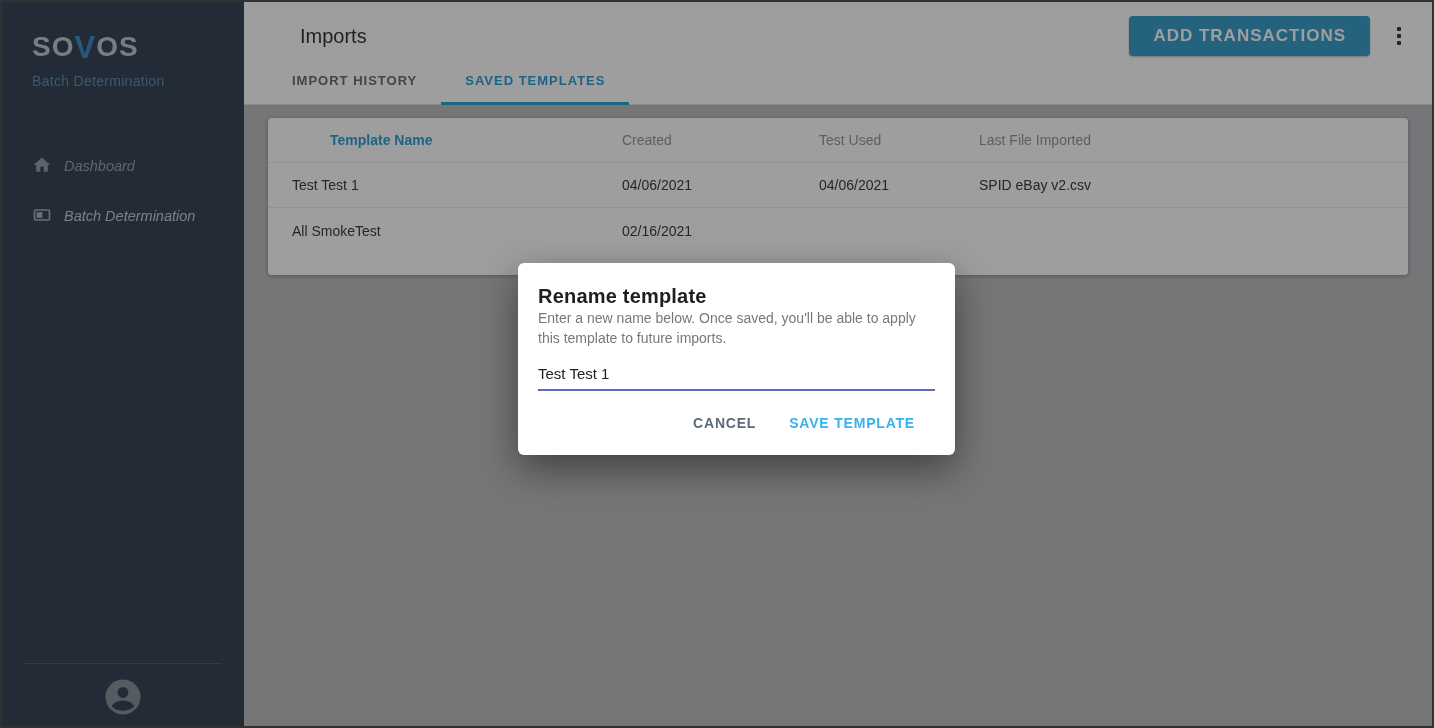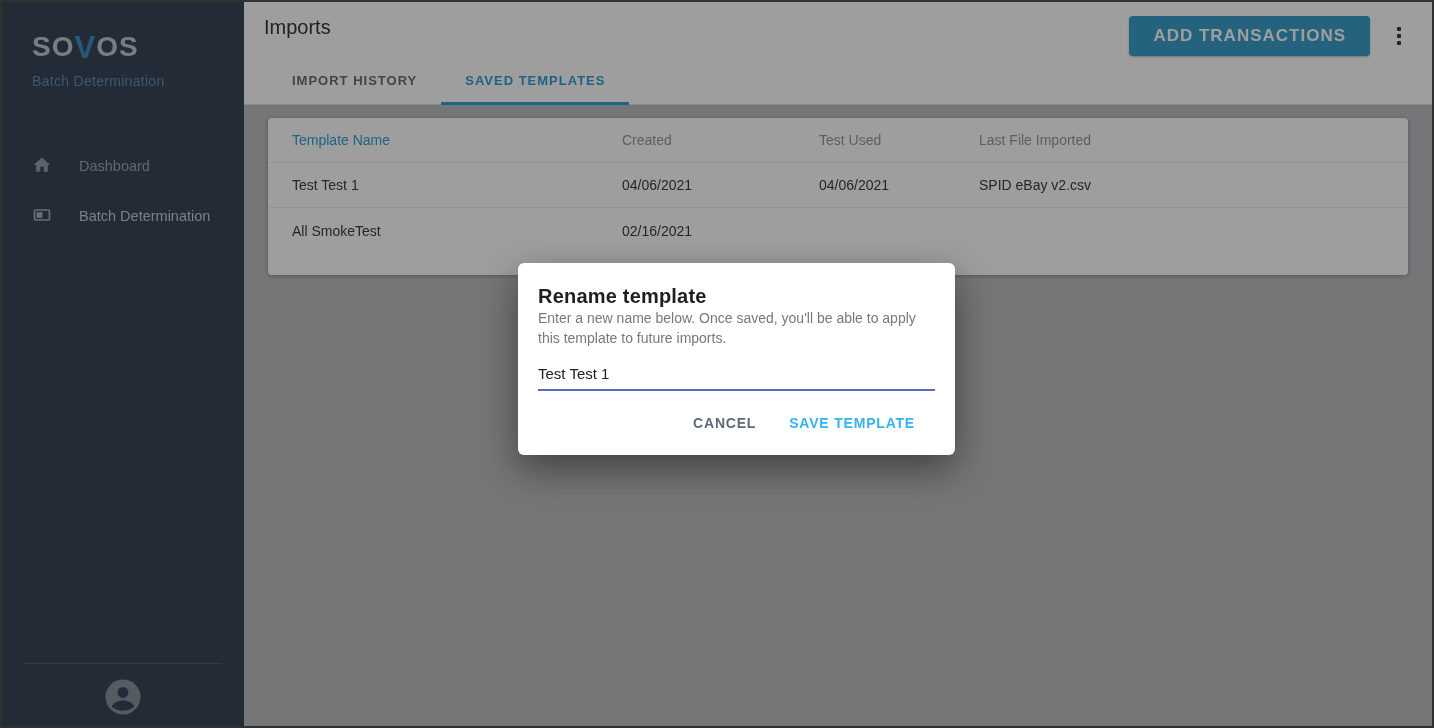--- a/index.html
+++ b/index.html
@@ -36,36 +36,36 @@
     font-size:28px;font-weight:bold;letter-spacing:1px;
     color:#c2cad2;line-height:1;
   }
   .logo .logo-v{color:#3f8fc4;font-size:31px;display:inline-block;transform:translateY(2px);}
   .app-subtitle{
     margin:12px 0 0 30px;
     font-size:14px;color:#648eb5;letter-spacing:.3px;
   }
   .nav{margin-top:52px;}
   .nav-item{
-    display:flex;align-items:center;gap:27px;
+    display:flex;align-items:center;gap:12px;
     height:50px;padding-left:30px;
     font-size:14.5px;font-weight:500;
-    color:#9aa5b1;cursor:pointer;
+    color:#9aa5b1;cursor:pointer;font-style:italic;
   }
   .nav-item.active{color:#c6cfd8;}
   .nav-item svg{flex:0 0 auto;}
   .sidebar-footer{margin-top:auto;padding-bottom:4px;}
   .sidebar-divider{height:1px;background:rgba(255,255,255,.14);margin:0 22px 12px 22px;}
   .avatar-wrap{display:flex;justify-content:center;}
   
   .main{flex:1;display:flex;flex-direction:column;position:relative;z-index:1;}
   .header{background:#ffffff;}
   .header-top{
-    display:flex;align-items:flex-start;justify-content:space-between;
-    padding:14px 24px 2px 20px;height:56px;
+    display:flex;align-items:center;justify-content:space-between;
+    padding:14px 24px 2px 20px;height:56px;margin-left:36px;
   }
   .page-title{font-size:20px;font-weight:500;color:#33373a;}
   .header-actions{display:flex;align-items:center;}
   .add-btn{
     background:var(--button-blue);color:#fff;border:none;border-radius:4px;
     font-family:inherit;font-size:17px;font-weight:600;letter-spacing:1px;
     padding:10px 24px;cursor:pointer;
     box-shadow:0 1px 2px rgba(0,0,0,.25);
   }
   .kebab{
@@ -91,21 +91,21 @@
     background:#ffffff;border-radius:4px;
     box-shadow:0 1px 4px rgba(0,0,0,.28);
     padding-bottom:22px;
   }
   .trow{
     display:grid;grid-template-columns:330px 197px 160px 1fr;
     padding:0 24px;height:45px;align-items:center;
     font-size:14px;
   }
   .trow.thead{color:#949aa1;border-bottom:1px solid #ebedef;}
-  .trow.thead .th.sorted{color:var(--brand-blue);font-weight:400;cursor:pointer;}
+  .trow.thead .th.sorted{color:var(--brand-blue);font-weight:700;cursor:pointer;margin-left:38px;}
   .trow.tbody{color:#3a3e42;border-bottom:1px solid #ebedef;}
   .trow.tbody:last-child{border-bottom:none;}
   
   .scrim{
     position:absolute;inset:0;background:rgba(0,0,0,.38);z-index:40;
   }
   .modal{
     position:absolute;left:516px;top:261px;width:437px;
     background:#ffffff;border-radius:6px;z-index:50;
     box-shadow:0 14px 38px rgba(0,0,0,.45);

